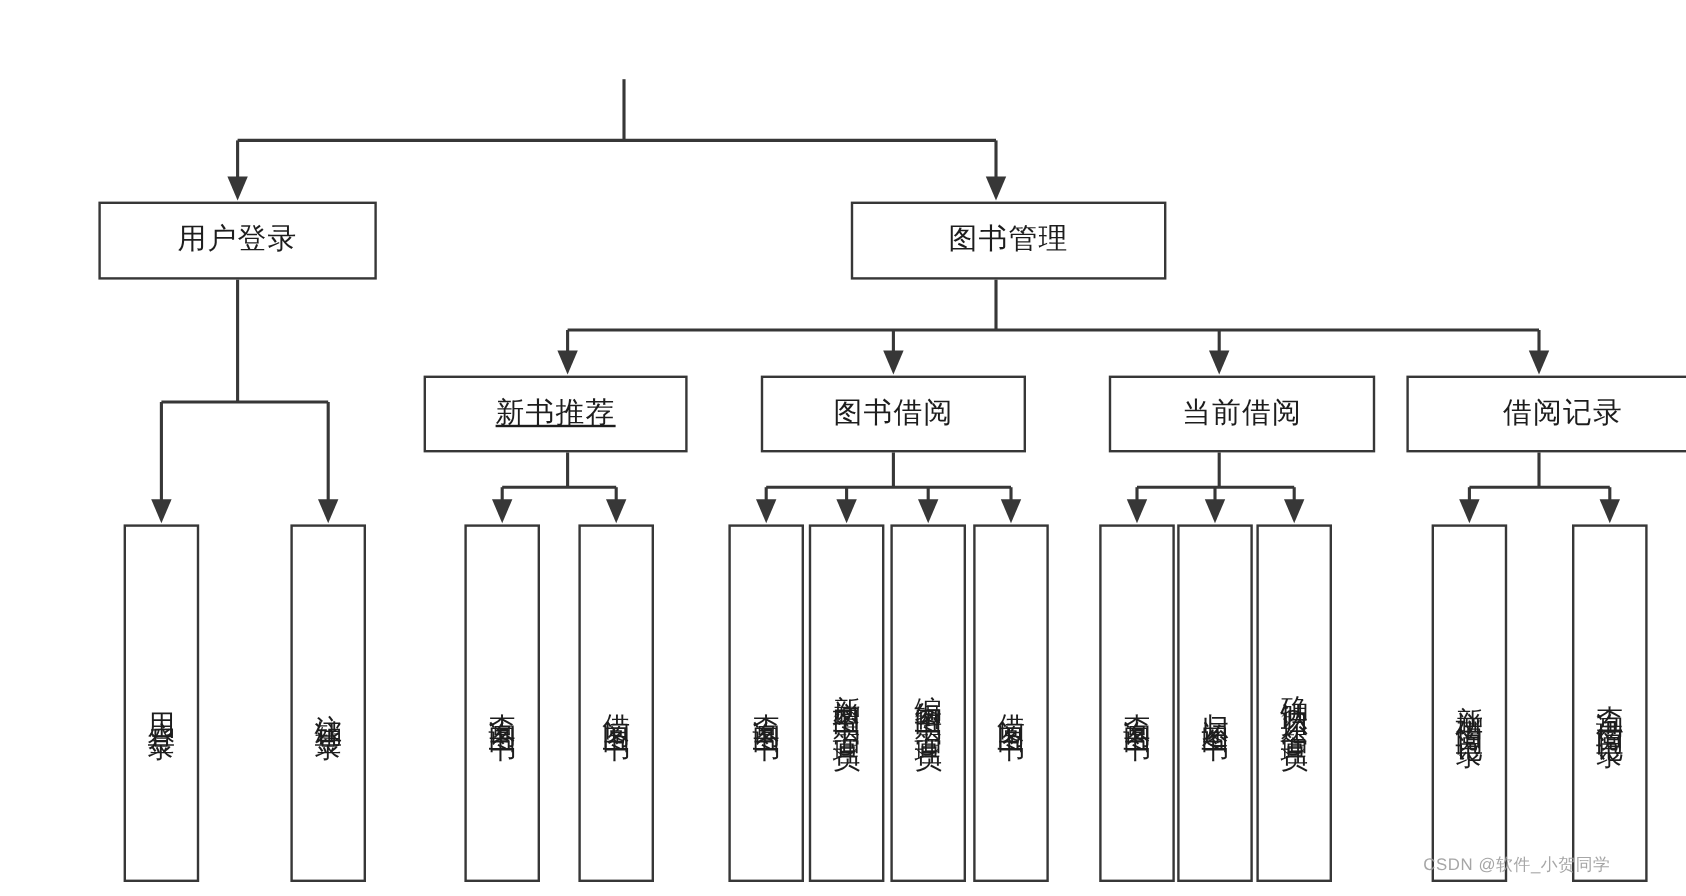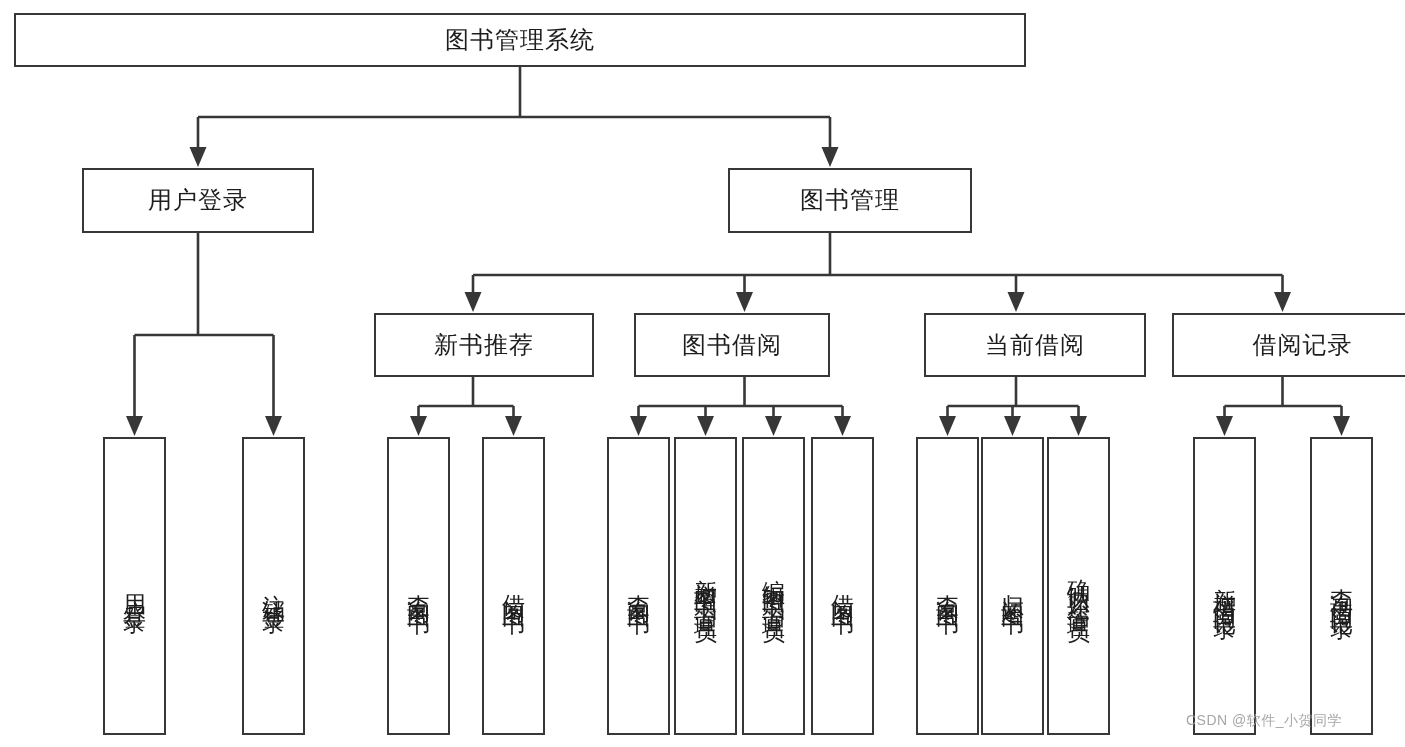--- a/index.html
+++ b/index.html
@@ -98,27 +98,26 @@
       <line x1="1078.5" y1="406" x2="1078.5" y2="421"></line>
       <polygon points="1070,416 1087,416 1078.5,436"></polygon>
       <line x1="1282.5" y1="376" x2="1282.5" y2="406"></line>
       <line x1="1224.5" y1="406" x2="1341.5" y2="406"></line>
       <line x1="1224.5" y1="406" x2="1224.5" y2="421"></line>
       <polygon points="1216,416 1233,416 1224.5,436"></polygon>
       <line x1="1341.5" y1="406" x2="1341.5" y2="421"></line>
       <polygon points="1333,416 1350,416 1341.5,436"></polygon>
     </svg>
   <div id="watermark">CSDN @软件_小贺同学</div>
-<div class="node horiz" style="left: 14px; top: 13px; width: 1012px; height: 54px;">图书管理系统</div>
     <div class="node horiz" style="left: 82px; top: 168px; width: 232px; height: 65px;">用户登录</div>
-    <div class="node horiz" style="left: 728px; top: 168px; width: 244px; height: 65px;">图书管理</div>
+    <div class="node horiz" style="left: 709px; top: 168px; width: 263px; height: 65px;">图书管理</div>
     <div class="node vert" style="left: 103px; top: 437px; width: 63px; height: 298px;">用户登录</div>
     <div class="node vert" style="left: 242px; top: 437px; width: 63px; height: 298px;">注销登录</div>
-    <div class="node horiz" style="left: 374px; top: 313px; width: 220px; height: 64px;">新书推荐</div>
-    <div class="node horiz" style="left: 634px; top: 313px; width: 196px; height: 64px;">图书借阅</div>
+    <div class="node horiz" style="left: 353px; top: 313px; width: 220px; height: 64px; text-decoration: underline;">新书推荐</div>
+    <div class="node horiz" style="left: 634px; top: 313px; width: 221px; height: 64px;">图书借阅</div>
     <div class="node horiz" style="left: 924px; top: 313px; width: 222px; height: 64px;">当前借阅</div>
     <div class="node horiz" style="left: 1172px; top: 313px; width: 261px; height: 64px;">借阅记录</div>
     <div class="node vert" style="left: 387px; top: 437px; width: 63px; height: 298px;">查询图书</div>
     <div class="node vert" style="left: 482px; top: 437px; width: 63px; height: 298px;">借阅图书</div>
     <div class="node vert" style="left: 607px; top: 437px; width: 63px; height: 298px;">查询图书</div>
     <div class="node vert" style="left: 674px; top: 437px; width: 63px; height: 298px;">新增图书（管理员）</div>
     <div class="node vert" style="left: 742px; top: 437px; width: 63px; height: 298px;">编辑图书（管理员）</div>
     <div class="node vert" style="left: 811px; top: 437px; width: 63px; height: 298px;">借阅图书</div>
     <div class="node vert" style="left: 916px; top: 437px; width: 63px; height: 298px;">查询图书</div>
     <div class="node vert" style="left: 981px; top: 437px; width: 63px; height: 298px;">归还图书</div>

